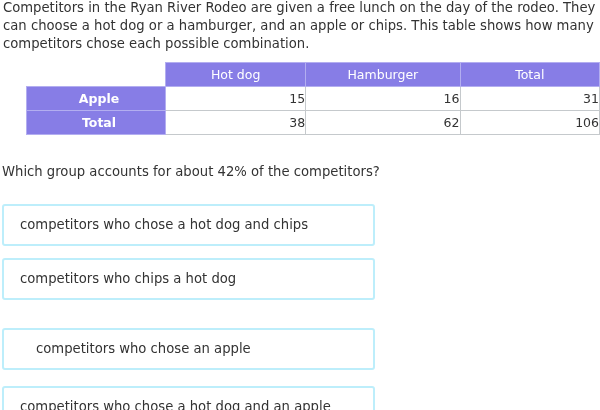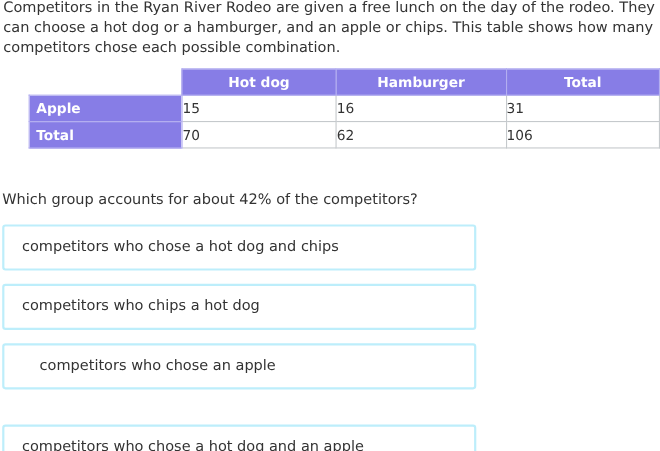--- a/index.html
+++ b/index.html
@@ -33,53 +33,53 @@
     }
     table.data-table th,
     table.data-table td {
       padding: 0;
       height: 24px;
       box-sizing: border-box;
     }
     .col-head {
       background: #877de6;
       color: #ffffff;
-      font-weight: bold;
+      font-weight: normal;
       text-align: center;
       border: 1px solid #b3aef0;
     }
     .corner {
       background: #ffffff;
       border: none;
     }
     .row-head {
       background: #877de6;
       color: #ffffff;
       font-weight: bold;
-      text-align: left;
+      text-align: center;
       padding-left: 6px !important;
       border: 1px solid #b3aef0;
     }
     .cell {
       background: #ffffff;
-      text-align: left;
+      text-align: right;
       color: #333333;
       border: 1px solid #c5c9cc;
     }
     .question {
       position: absolute;
       left: 2px;
-      top: 174px;
+      top: 164px;
       font-size: 13.2px;
       margin: 0;
     }
     .choice {
       position: absolute;
       left: 2px;
-      width: 431px;
+      width: 373px;
       height: 42px;
       box-sizing: border-box;
       border: 2px solid #bdeefb;
       border-radius: 3px;
       background: #ffffff;
       font-size: 13.2px;
       line-height: 38px;
       padding-left: 16px;
       color: #333333;
       cursor: pointer;
@@ -101,25 +101,25 @@
   </thead>
   <tbody>
     <tr>
       <th class="row-head">Apple</th>
       <td class="cell">15</td>
       <td class="cell">16</td>
       <td class="cell">31</td>
     </tr>
     <tr>
       <th class="row-head">Total</th>
-      <td class="cell">70</td>
+      <td class="cell">38</td>
       <td class="cell">62</td>
       <td class="cell">106</td>
     </tr>
   </tbody>
 </table>
 
 <p class="question">Which group accounts for about 42% of the competitors?</p>
 
 <div class="choice" style="top:204px;">competitors who chose a hot dog and chips</div>
 <div class="choice" style="top:258px;">competitors who chips a hot dog</div>
-<div class="choice" style="top:312px;padding-left:32px;">competitors who chose an apple</div>
+<div class="choice" style="top:328px;padding-left:32px;">competitors who chose an apple</div>
 <div class="choice" style="top:386px;">competitors who chose a hot dog and an apple</div>
 
 </body></html>

